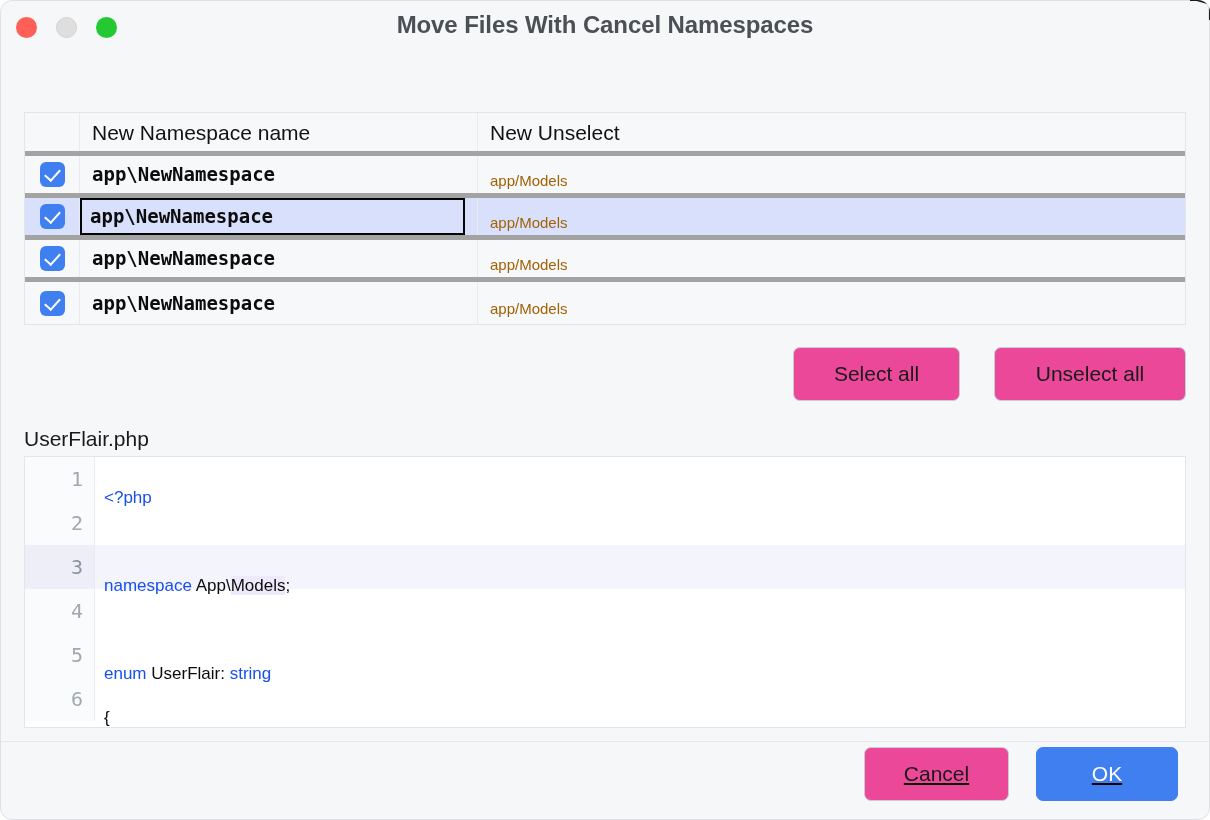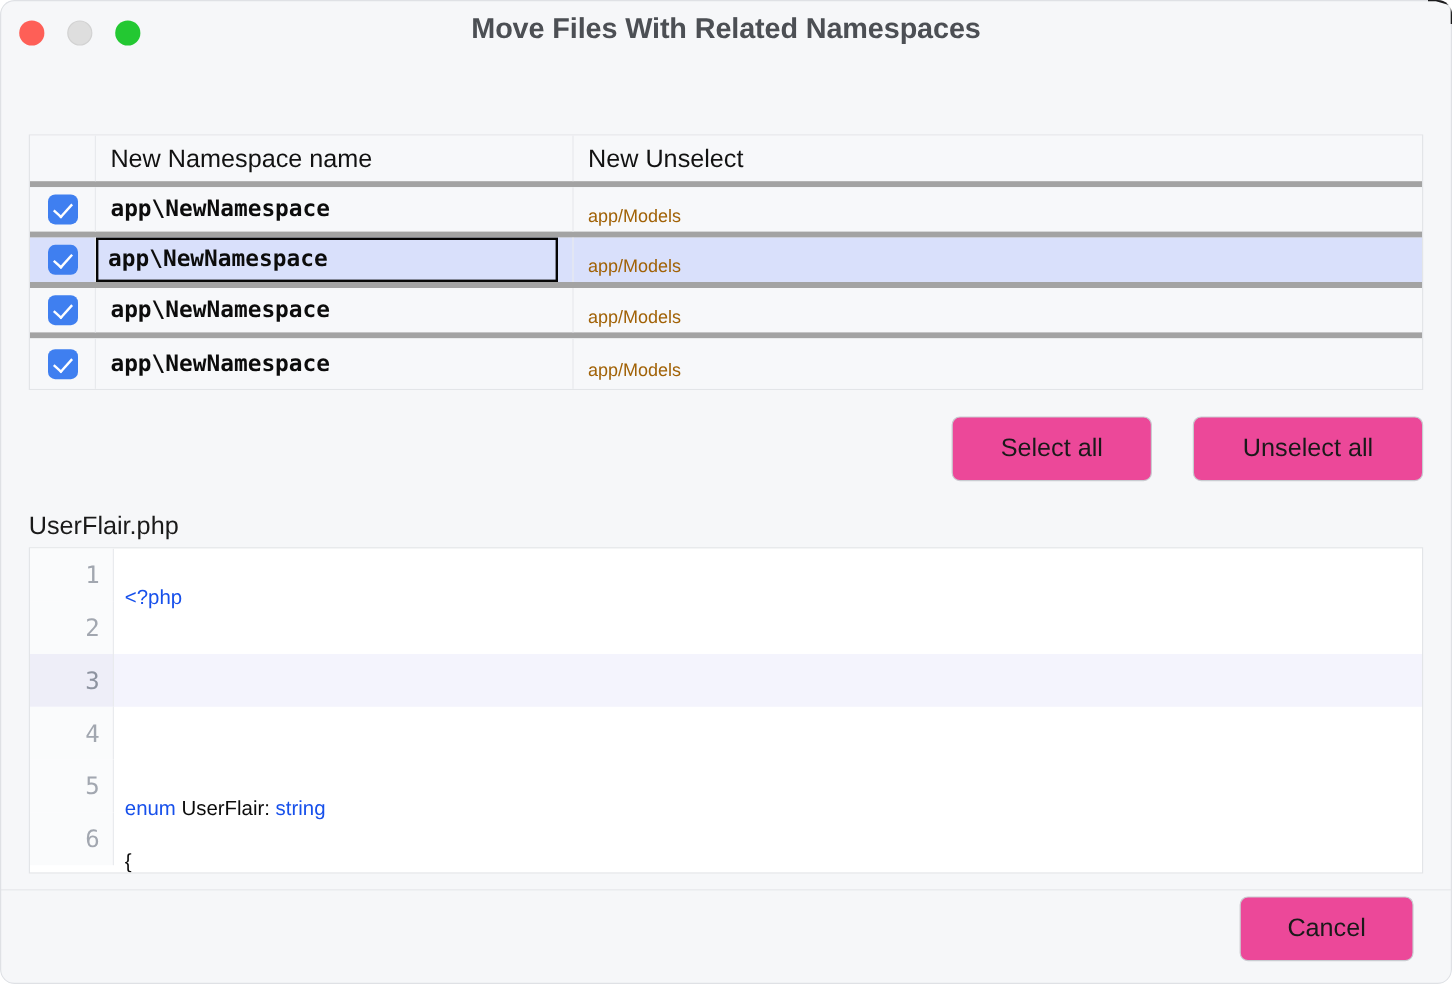--- a/index.html
+++ b/index.html
@@ -262,20 +262,21 @@
     position: absolute;
     left: 0; top: 741px;
     width: 1210px; height: 1px;
     background: #e6e8eb;
   }
   #footer {
     position: absolute;
     right: 32px; top: 747px;
     display: flex;
     gap: 27px;
+    text-decoration: underline;
   }
   #btn-cancel {
     width: 145px; height: 54px;
   }
   #btn-ok {
     width: 142px; height: 54px;
     background: #3f7ff0;
     border: 1px solid #3f7ff0;
     color: #ffffff;
     border-radius: 7px;
@@ -290,21 +291,21 @@
 <body>
 
 <div id="window">
 
   <div id="titlebar">
     <div class="traffic-lights">
       <div class="tl tl-red"></div>
       <div class="tl tl-yellow"></div>
       <div class="tl tl-green"></div>
     </div>
-    <div id="window-title">Move Files With Related Namespaces</div>
+    <div id="window-title">Move Files With Cancel Namespaces</div>
   </div>
 
 
   <div id="table-wrap">
 
     <div class="trow header">
       <div class="c-check"></div>
       <div class="c-ns">
         <span class="hdr-text">New Namespace name</span>
       </div>
@@ -379,20 +380,21 @@
       <div class="codetext"><span class="kw2">&lt;?php</span></div>
     </div>
 
     <div class="codeline">
       <div class="gutter">2</div>
       <div class="codetext"></div>
     </div>
 
     <div class="codeline hl">
       <div class="gutter">3</div>
+      <div class="codetext"><span class="kw2">namespace</span><span> </span><span>App\</span><span class="mark">Models</span><span>;</span></div>
     </div>
 
     <div class="codeline">
       <div class="gutter">4</div>
       <div class="codetext"></div>
     </div>
 
     <div class="codeline">
       <div class="gutter">5</div>
       <div class="codetext"><span class="kw2">enum</span><span> UserFlair: </span><span class="kw2">string</span></div>
@@ -401,17 +403,18 @@
     <div class="codeline">
       <div class="gutter">6</div>
       <div class="codetext"><span>{</span></div>
     </div>
 
   </div>
 
   <div id="footer-sep"></div>
   <div id="footer">
     <div class="btn" id="btn-cancel">Cancel</div>
+    <div id="btn-ok">OK</div>
   </div>
 
   <div id="window-edge"></div>
   <div class="corner-dark"></div>
 </div>
 
 </body></html>

